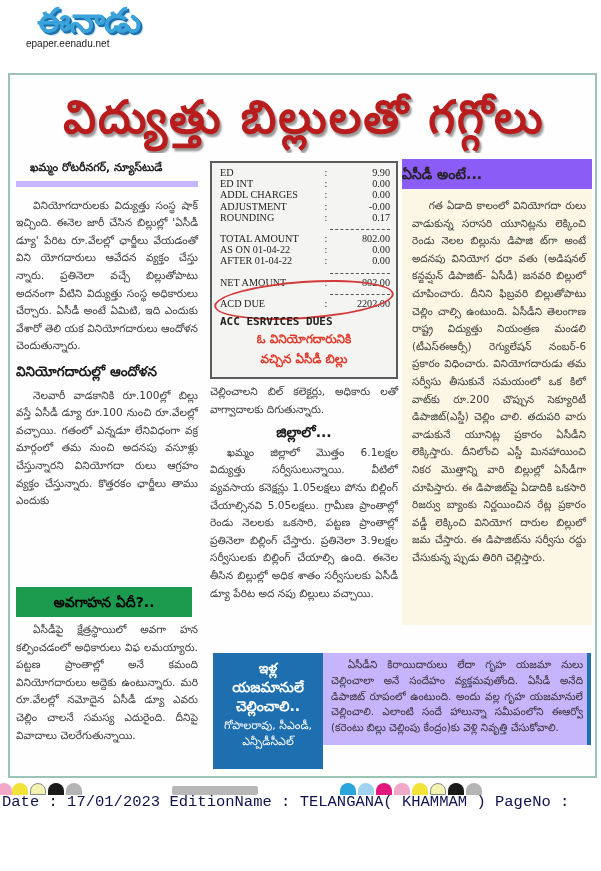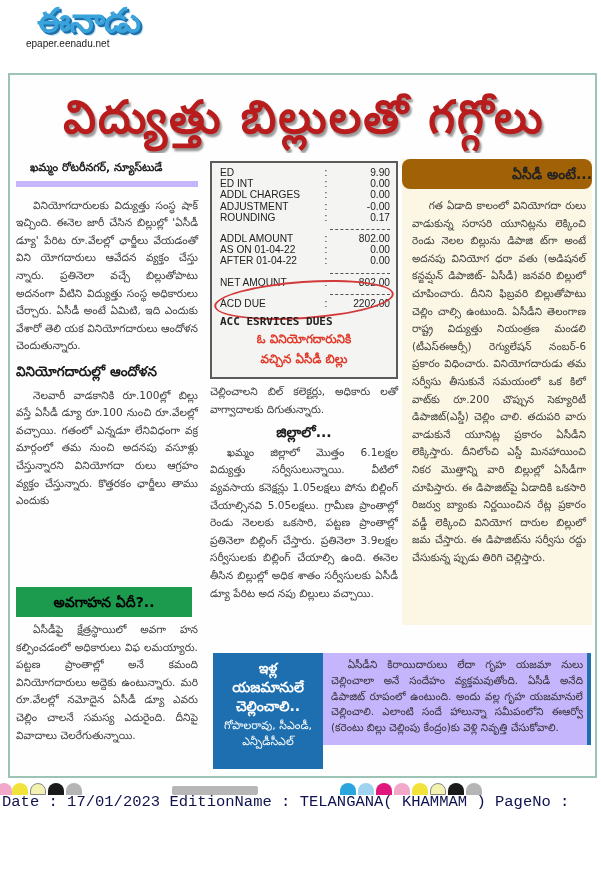--- a/index.html
+++ b/index.html
@@ -53,21 +53,21 @@
     }
     .col1b { left: 6px; top: 546px; width: 182px; }
 
     
     .bill-photo {
       position: absolute; left: 200px; top: 86px; width: 188px; height: 218px;
       border: 2px solid #5b5b5b; background: #f4f4f2;
     }
     .bill-lines {
       position: absolute; left: 8px; top: 4px; width: 170px;
-      font-family: Liberation Sans, sans-serif; font-size: 10.2px; line-height: 11.2px; color: #222;
+      font-family: Liberation Serif, serif; font-size: 10.2px; line-height: 11.2px; color: #222;
     }
     .bill-row { display: flex; justify-content: space-between; white-space: pre; }
     .bill-row .lbl { width: 98px; }
     .bill-row .sep { width: 12px; text-align: center; }
     .bill-row .val { width: 56px; text-align: right; }
     .bill-gap { height: 7px; border-bottom: 1px dashed #555; margin: 0 0 3px 110px; }
     .acd-ring {
       position: absolute; left: 2px; top: 118px; width: 180px; height: 38px;
       border: 2px solid #d33b3b; border-radius: 50%; transform: rotate(-4deg);
     }
@@ -82,22 +82,22 @@
     .col2 { left: 200px; top: 308px; width: 188px; }
     .sub-center { text-align: center; font-weight: bold; font-size: 14px; color: #1a1a1a; margin: 6px 0 2px 0; }
 
     
     .col3-box {
       position: absolute; left: 392px; top: 84px; width: 190px; height: 466px;
       background: #fbf7e4;
     }
     .yellow-head {
       position: absolute; left: 0; top: 0; width: 190px; height: 30px;
-      background: #a16207; color: #222; font-weight: bold; font-size: 14px;
-      line-height: 30px; text-align: right; border-radius: 8px;
+      background: #8b5cf6; color: #222; font-weight: bold; font-size: 14px;
+      line-height: 30px; text-align: left;
     }
     .col3 { left: 402px; top: 122px; width: 174px; font-size: 10.4px; line-height: 17.6px; }
 
     
     .quote-wrap {
       position: absolute; left: 203px; top: 578px; width: 378px; height: 92px;
       border-right: 4px solid #1d6fb0; background: #c4b5fd;
     }
     .quote-blue {
       position: absolute; left: 0; top: 0; width: 110px; height: 116px;
@@ -166,21 +166,21 @@
         <span class="sep">:</span>
         <span class="val">-0.00</span>
       </div>
       <div class="bill-row">
         <span class="lbl">ROUNDING</span>
         <span class="sep">:</span>
         <span class="val">0.17</span>
       </div>
       <div class="bill-gap"></div>
       <div class="bill-row">
-        <span class="lbl">ADDL AMOUNT</span>
+        <span class="lbl">TOTAL AMOUNT</span>
         <span class="sep">:</span>
         <span class="val">802.00</span>
       </div>
       <div class="bill-row">
         <span class="lbl">AS ON 01-04-22</span>
         <span class="sep">:</span>
         <span class="val">0.00</span>
       </div>
       <div class="bill-row">
         <span class="lbl">AFTER 01-04-22</span>

